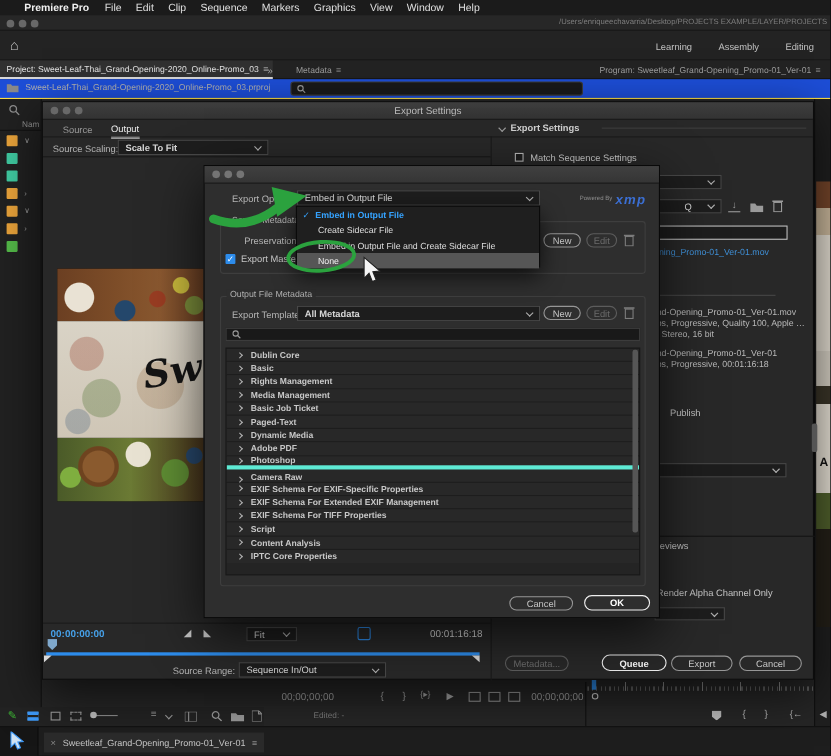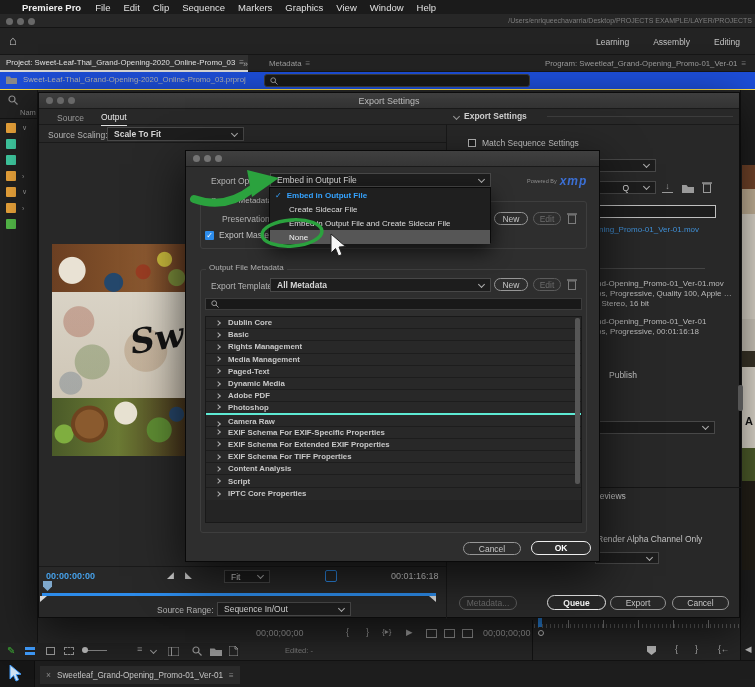--- a/index.html
+++ b/index.html
@@ -354,57 +354,61 @@
       <div style="height:12.2px;display:flex;align-items:center;gap:8px;padding-left:10px;border-bottom:1px solid #1d1d1d;background:#282828;">
           <span class="chev" style="transform:rotate(-45deg);width:4px;height:4px;"></span>
           <span style="font-size:7.8px;font-weight:bold;color:#c8c8c8;">Rights Management</span>
         </div>
       <div style="height:12.2px;display:flex;align-items:center;gap:8px;padding-left:10px;border-bottom:1px solid #1d1d1d;background:#282828;">
           <span class="chev" style="transform:rotate(-45deg);width:4px;height:4px;"></span>
           <span style="font-size:7.8px;font-weight:bold;color:#c8c8c8;">Media Management</span>
         </div>
       <div style="height:12.2px;display:flex;align-items:center;gap:8px;padding-left:10px;border-bottom:1px solid #1d1d1d;background:#282828;">
           <span class="chev" style="transform:rotate(-45deg);width:4px;height:4px;"></span>
+          <span style="font-size:7.8px;font-weight:bold;color:#c8c8c8;">Basic Job Ticket</span>
+        </div>
+      <div style="height:12.2px;display:flex;align-items:center;gap:8px;padding-left:10px;border-bottom:1px solid #1d1d1d;background:#282828;">
+          <span class="chev" style="transform:rotate(-45deg);width:4px;height:4px;"></span>
           <span style="font-size:7.8px;font-weight:bold;color:#c8c8c8;">Paged-Text</span>
         </div>
       <div style="height:12.2px;display:flex;align-items:center;gap:8px;padding-left:10px;border-bottom:1px solid #1d1d1d;background:#282828;">
           <span class="chev" style="transform:rotate(-45deg);width:4px;height:4px;"></span>
           <span style="font-size:7.8px;font-weight:bold;color:#c8c8c8;">Dynamic Media</span>
         </div>
       <div style="height:12.2px;display:flex;align-items:center;gap:8px;padding-left:10px;border-bottom:1px solid #1d1d1d;background:#282828;">
           <span class="chev" style="transform:rotate(-45deg);width:4px;height:4px;"></span>
           <span style="font-size:7.8px;font-weight:bold;color:#c8c8c8;">Adobe PDF</span>
         </div>
-      <div style="height:12.2px;display:flex;align-items:center;gap:8px;padding-left:10px;border-bottom:2px solid #5eead4;background:#282828;">
+      <div style="height:12.2px;display:flex;align-items:center;gap:8px;padding-left:10px;border-bottom:4px solid #5eead4;background:#282828;">
           <span class="chev" style="transform:rotate(-45deg);width:4px;height:4px;"></span>
           <span style="font-size:7.8px;font-weight:bold;color:#c8c8c8;">Photoshop</span>
         </div>
       <div style="height:12.2px;display:flex;align-items:flex-end;gap:8px;padding-left:10px;border-bottom:1px solid #1d1d1d;background:#282828;">
           <span class="chev" style="transform:rotate(-45deg);width:4px;height:4px;"></span>
           <span style="font-size:7.8px;font-weight:bold;color:#c8c8c8;">Camera Raw</span>
         </div>
       <div style="height:12.2px;display:flex;align-items:center;gap:8px;padding-left:10px;border-bottom:1px solid #1d1d1d;background:#282828;">
           <span class="chev" style="transform:rotate(-45deg);width:4px;height:4px;"></span>
           <span style="font-size:7.8px;font-weight:bold;color:#c8c8c8;">EXIF Schema For EXIF-Specific Properties</span>
         </div>
       <div style="height:12.2px;display:flex;align-items:center;gap:8px;padding-left:10px;border-bottom:1px solid #1d1d1d;background:#282828;">
           <span class="chev" style="transform:rotate(-45deg);width:4px;height:4px;"></span>
-          <span style="font-size:7.8px;font-weight:bold;color:#c8c8c8;">EXIF Schema For Extended EXIF Properties</span>
+          <span style="font-size:7.8px;font-weight:bold;color:#c8c8c8;">EXIF Schema For Extended EXIF Management</span>
         </div>
       <div style="height:12.2px;display:flex;align-items:center;gap:8px;padding-left:10px;border-bottom:1px solid #1d1d1d;background:#282828;">
           <span class="chev" style="transform:rotate(-45deg);width:4px;height:4px;"></span>
           <span style="font-size:7.8px;font-weight:bold;color:#c8c8c8;">EXIF Schema For TIFF Properties</span>
         </div>
       <div style="height:12.2px;display:flex;align-items:center;gap:8px;padding-left:10px;border-bottom:1px solid #1d1d1d;background:#282828;">
           <span class="chev" style="transform:rotate(-45deg);width:4px;height:4px;"></span>
+          <span style="font-size:7.8px;font-weight:bold;color:#c8c8c8;">Script</span>
+        </div>
+      <div style="height:12.2px;display:flex;align-items:center;gap:8px;padding-left:10px;border-bottom:1px solid #1d1d1d;background:#282828;">
+          <span class="chev" style="transform:rotate(-45deg);width:4px;height:4px;"></span>
           <span style="font-size:7.8px;font-weight:bold;color:#c8c8c8;">Content Analysis</span>
-        </div>
-      <div style="height:12.2px;display:flex;align-items:center;gap:8px;padding-left:10px;border-bottom:1px solid #1d1d1d;background:#282828;">
-          <span class="chev" style="transform:rotate(-45deg);width:4px;height:4px;"></span>
-          <span style="font-size:7.8px;font-weight:bold;color:#c8c8c8;">Script</span>
         </div>
       <div style="height:12.2px;display:flex;align-items:center;gap:8px;padding-left:10px;background:#282828;">
           <span class="chev" style="transform:rotate(-45deg);width:4px;height:4px;"></span>
           <span style="font-size:7.8px;font-weight:bold;color:#c8c8c8;">IPTC Core Properties</span>
         </div>
     </div>
     <div class="a" style="left:389px;top:167px;width:5px;height:166px;background:#565656;border-radius:2px;"></div>
 
     <div class="a pill" style="left:277px;top:391px;width:58px;height:13px;">
         <span>Cancel</span>

